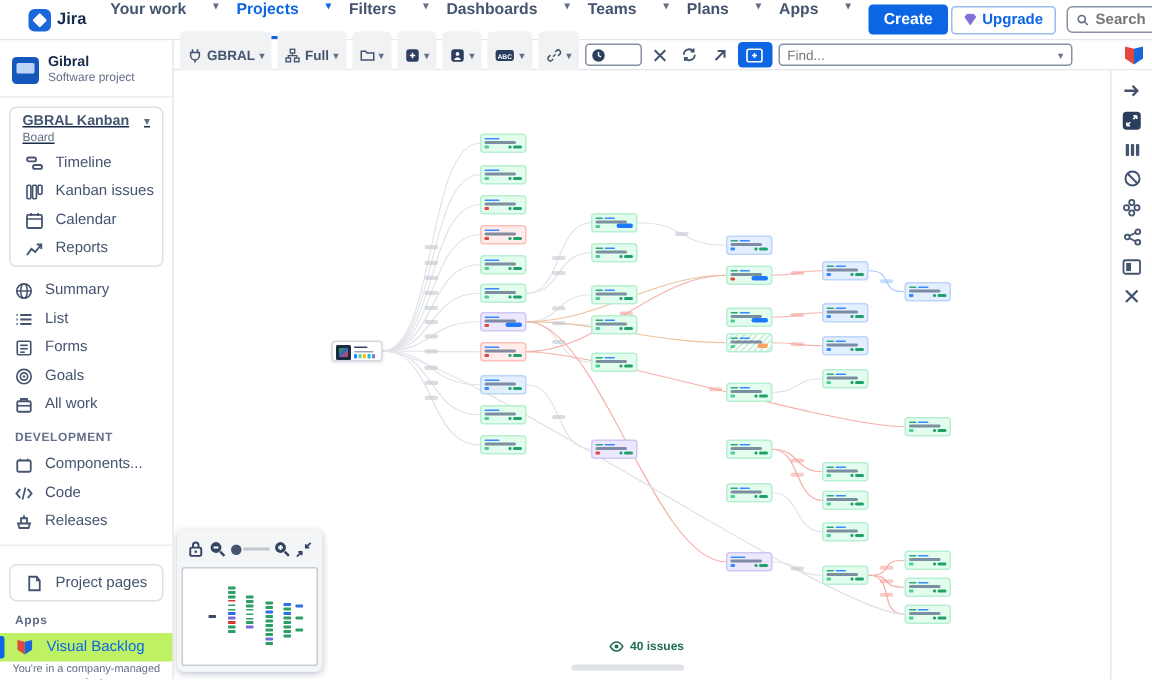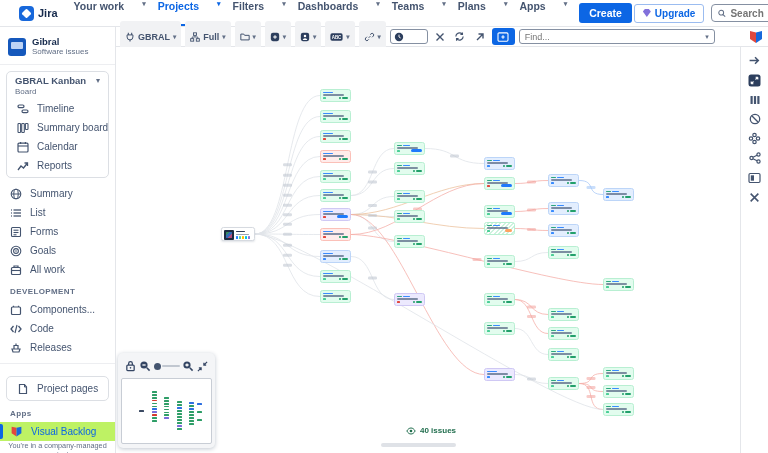--- a/index.html
+++ b/index.html
@@ -35,21 +35,21 @@
   
   .sidebar { position:absolute; left:0; top:27px; width:116px; height:426px; background:#fff;
     border-right:1px solid #e4e6ea; display:flex; flex-direction:column; padding-top:8px; }
   .proj-head { display:flex; gap:6px; padding:2px 8px 8px 8px; align-items:center; }
   .proj-ic { width:18px; height:18px; border-radius:3px; background:#1558bc; position:relative; flex:none; }
   .proj-ic::after{ content:""; position:absolute; left:3px; top:4px; width:12px; height:7px; background:#cfe1fb; border-radius:1px; opacity:.9;}
   .proj-name { font-size:9.5px; font-weight:bold; color:#172b4d; line-height:1.1; }
   .proj-sub { font-size:8px; color:#626f86; }
   .side-divider { border-top:1px solid #edeef1; margin:0 0 6px 0; }
   .board-box { border:1px solid #dcdfe4; border-radius:5px; margin:0 6px 6px 6px; padding:3px 0 2px 0; }
-  .board-head { display:flex; align-items:flex-start; padding:1px 8px 3px 8px; cursor:pointer; }
+  .board-head { display:flex; align-items:flex-start; padding:1px 8px 3px 8px; cursor:pointer;text-decoration:underline; }
   .board-title { font-size:9.5px; font-weight:bold; color:#44546f; line-height:1.15; }
   .board-sub { font-size:8px; color:#626f86; }
   .board-head .chev { margin-left:auto; font-size:8px; color:#626f86; }
   .side-item { display:flex; align-items:center; gap:8px; height:19px; padding:0 8px 0 10px;
     font-size:10px; color:#44546f; cursor:pointer; position:relative; white-space:nowrap; }
   .side-item svg { flex:none; }
   .side-item.active { background:#bef264; color:#0c66e4; }
   .side-item.active::before { content:""; position:absolute; left:0; top:2px; bottom:2px; width:2.5px; background:#0c66e4; border-radius:0 2px 2px 0; }
   .side-label { font-size:8px; font-weight:bold; color:#626f86; letter-spacing:.4px; padding:8px 10px 4px 10px; }
   .pages-box { border:1px solid #dcdfe4; border-radius:5px; margin:6px 6px 0 6px; padding:2px 0; }
@@ -203,21 +203,21 @@
     </div>
 
   </div>
 </header>
 
 <aside class="sidebar">
   <div class="proj-head">
     <div class="proj-ic"></div>
     <div>
       <div class="proj-name">Gibral</div>
-      <div class="proj-sub">Software issues</div>
+      <div class="proj-sub">Software project</div>
     </div>
   </div>
   <div class="side-divider"></div>
   <div class="board-box">
     <div class="board-head">
       <div>
         <div class="board-title">GBRAL Kanban</div>
         <div class="board-sub">Board</div>
       </div>
       <span class="chev">▾</span>
@@ -233,21 +233,21 @@
           <span>Timeline</span>
         </div>
         <div class="side-item">
           <span>
             <svg width="12" height="12" viewBox="0 0 12 12">
               <rect x="1" y="1.5" width="2.6" height="9" rx="0.8" fill="none" stroke="#44546f" stroke-width="1.1"></rect>
               <rect x="4.7" y="1.5" width="2.6" height="9" rx="0.8" fill="none" stroke="#44546f" stroke-width="1.1"></rect>
               <rect x="8.4" y="1.5" width="2.6" height="6" rx="0.8" fill="none" stroke="#44546f" stroke-width="1.1"></rect>
             </svg>
           </span>
-          <span>Summary board</span>
+          <span>Kanban issues</span>
         </div>
         <div class="side-item">
           <span>
             <svg width="12" height="12" viewBox="0 0 12 12">
               <rect x="1" y="2.2" width="10" height="8.8" rx="1" fill="none" stroke="#44546f" stroke-width="1.2"></rect>
               <line x1="1" y1="5" x2="11" y2="5" stroke="#44546f" stroke-width="1.1"></line>
               <line x1="3.6" y1="1" x2="3.6" y2="3" stroke="#44546f" stroke-width="1.2"></line>
               <line x1="8.4" y1="1" x2="8.4" y2="3" stroke="#44546f" stroke-width="1.2"></line>
             </svg>
           </span>

